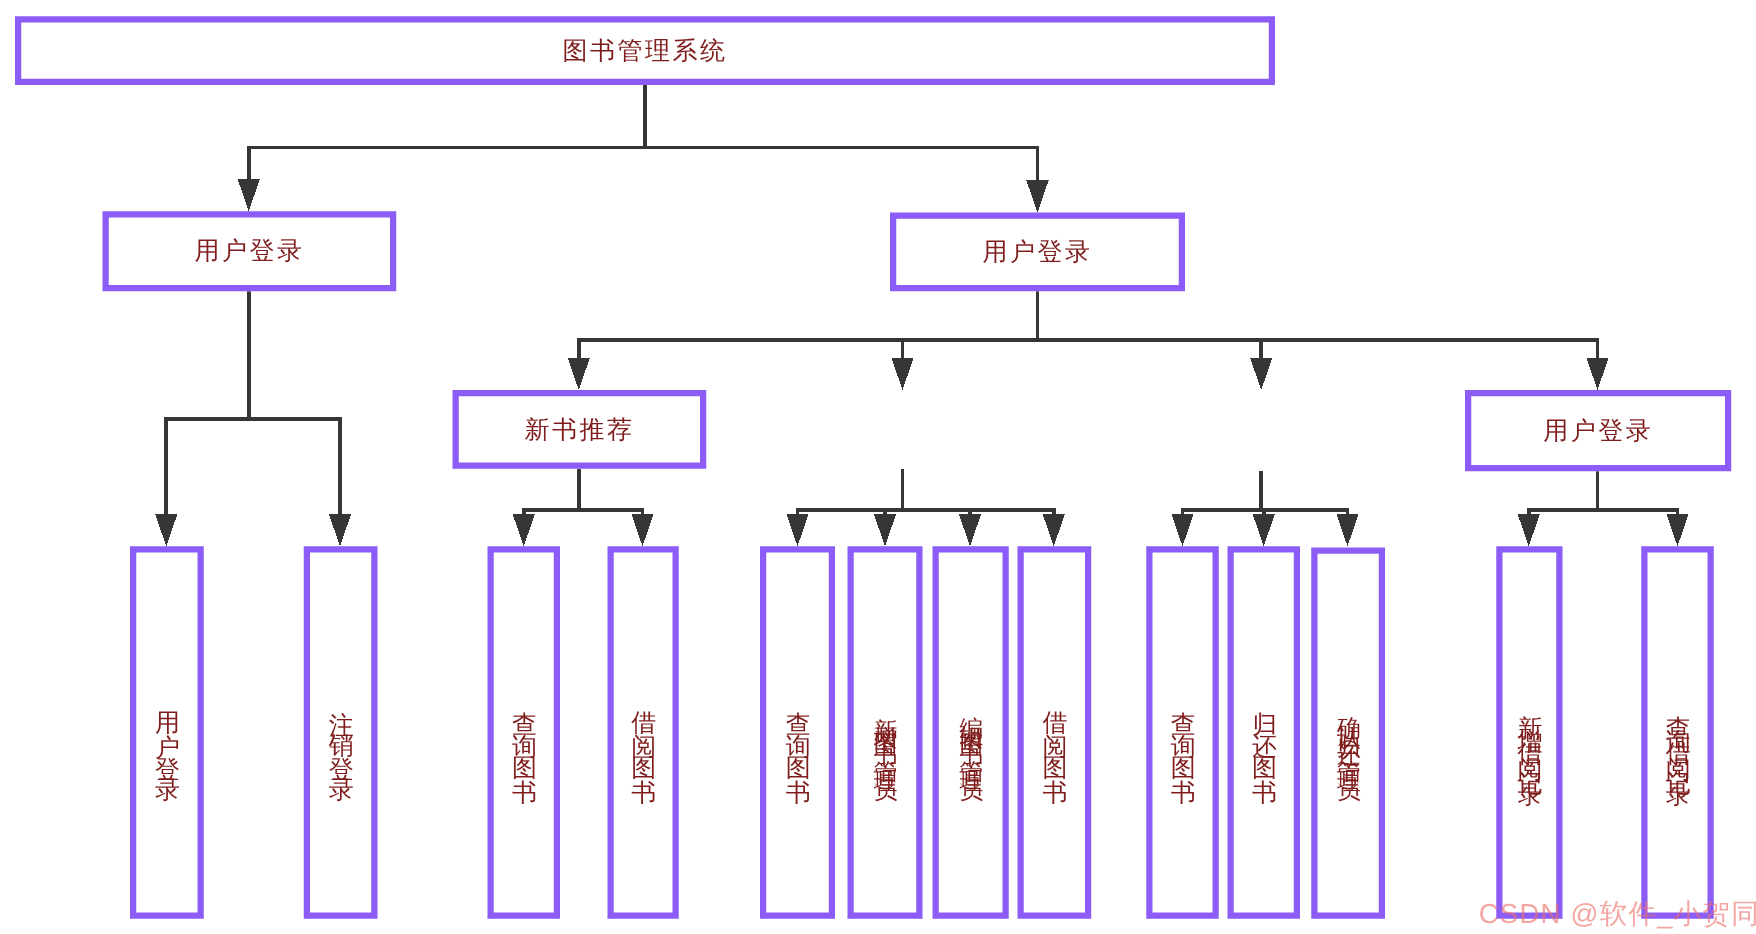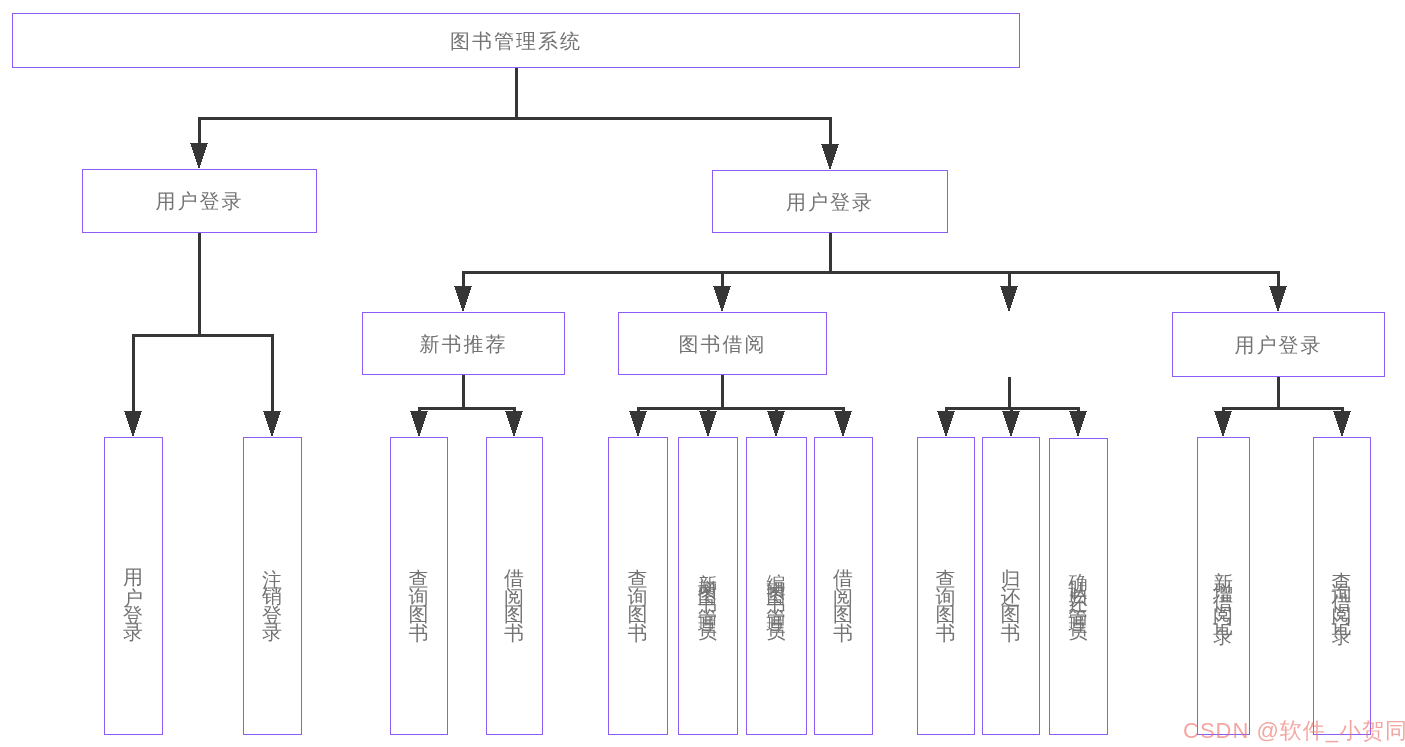--- a/index.html
+++ b/index.html
@@ -7,24 +7,24 @@
     position:relative;
     width:1405px;height:747px;
     background:#ffffff;
     font-family:"Liberation Sans","DejaVu Sans",sans-serif;
     overflow:hidden;
   }
   svg.connectors{position:absolute;left:0;top:0;width:1405px;height:747px;}
   .node{
     position:absolute;
     box-sizing:border-box;
-    border:1px solid #8b5cf6;
+    border:5px solid #8b5cf6;
     background:#ffffff;
     display:flex;align-items:center;justify-content:center;
-    color:#737373;
+    color:#7f1d1d;
     font-size:20px;
     line-height:1;
     letter-spacing:2px;
     z-index:2;
   }
   .node.vert{
     writing-mode:vertical-rl;
     text-orientation:mixed;
     letter-spacing:14px;
     padding-top:6px;
@@ -112,21 +112,20 @@
       <polygon points="1333,411 1351,411 1342,437"></polygon>
     </g>
   </svg>
 
   <div class="node" style="left:12px;top:13px;width:1008px;height:55px">图书管理系统</div>
 
   <div class="node" style="left:82px;top:169px;width:235px;height:64px">用户登录</div>
   <div class="node" style="left:712px;top:170px;width:236px;height:63px">用户登录</div>
 
   <div class="node" style="left:362px;top:312px;width:203px;height:63px">新书推荐</div>
-  <div class="node" style="left:618px;top:312px;width:209px;height:63px">图书借阅</div>
   <div class="node" style="left:1172px;top:312px;width:213px;height:65px">用户登录</div>
 
   <div class="node vert v4" style="left:104px;top:437px;width:59px;height:298px">用户登录</div>
   <div class="node vert v4" style="left:243px;top:437px;width:59px;height:298px">注销登录</div>
 
   <div class="node vert v4" style="left:390px;top:437px;width:58px;height:298px">查询图书</div>
   <div class="node vert v4" style="left:486px;top:437px;width:57px;height:298px">借阅图书</div>
 
   <div class="node vert v4" style="left:608px;top:437px;width:60px;height:298px">查询图书</div>
   <div class="node vert v9" style="left:678px;top:437px;width:60px;height:298px">新增图书（管理员）</div>

